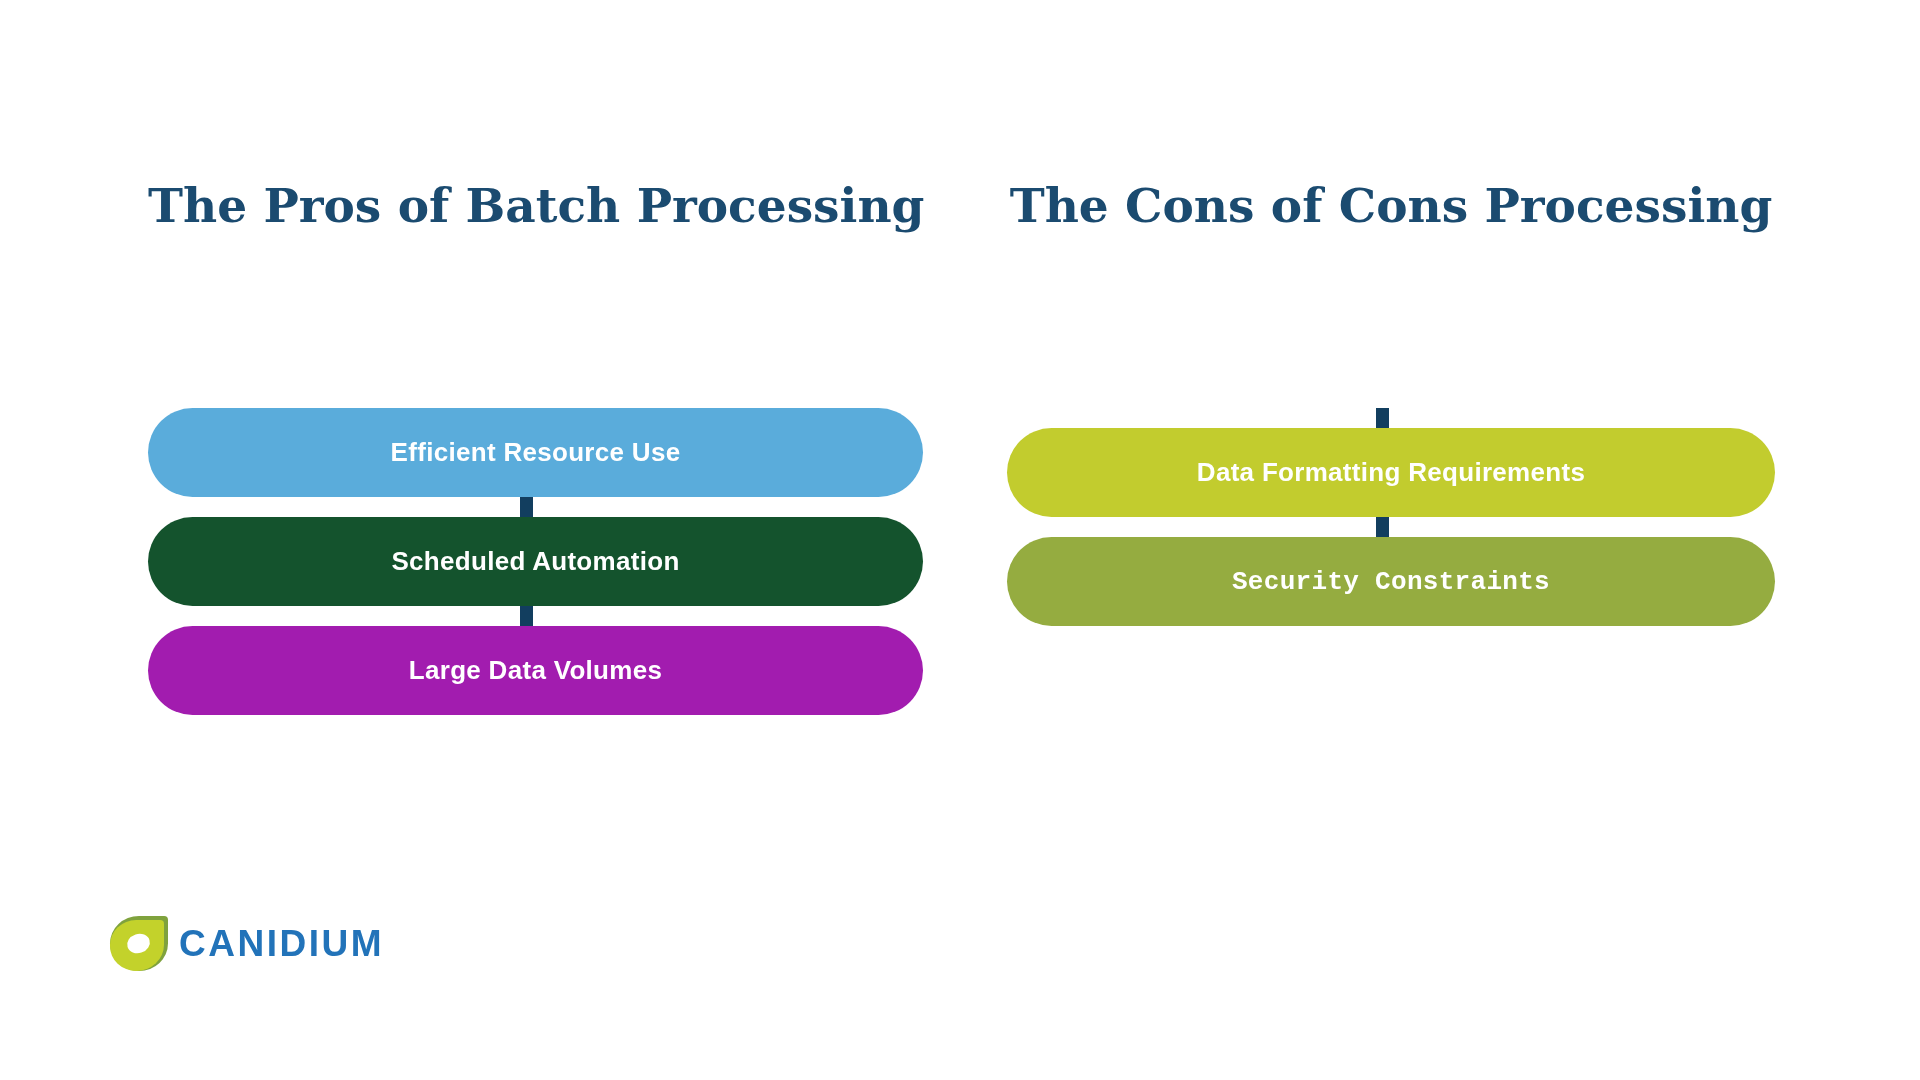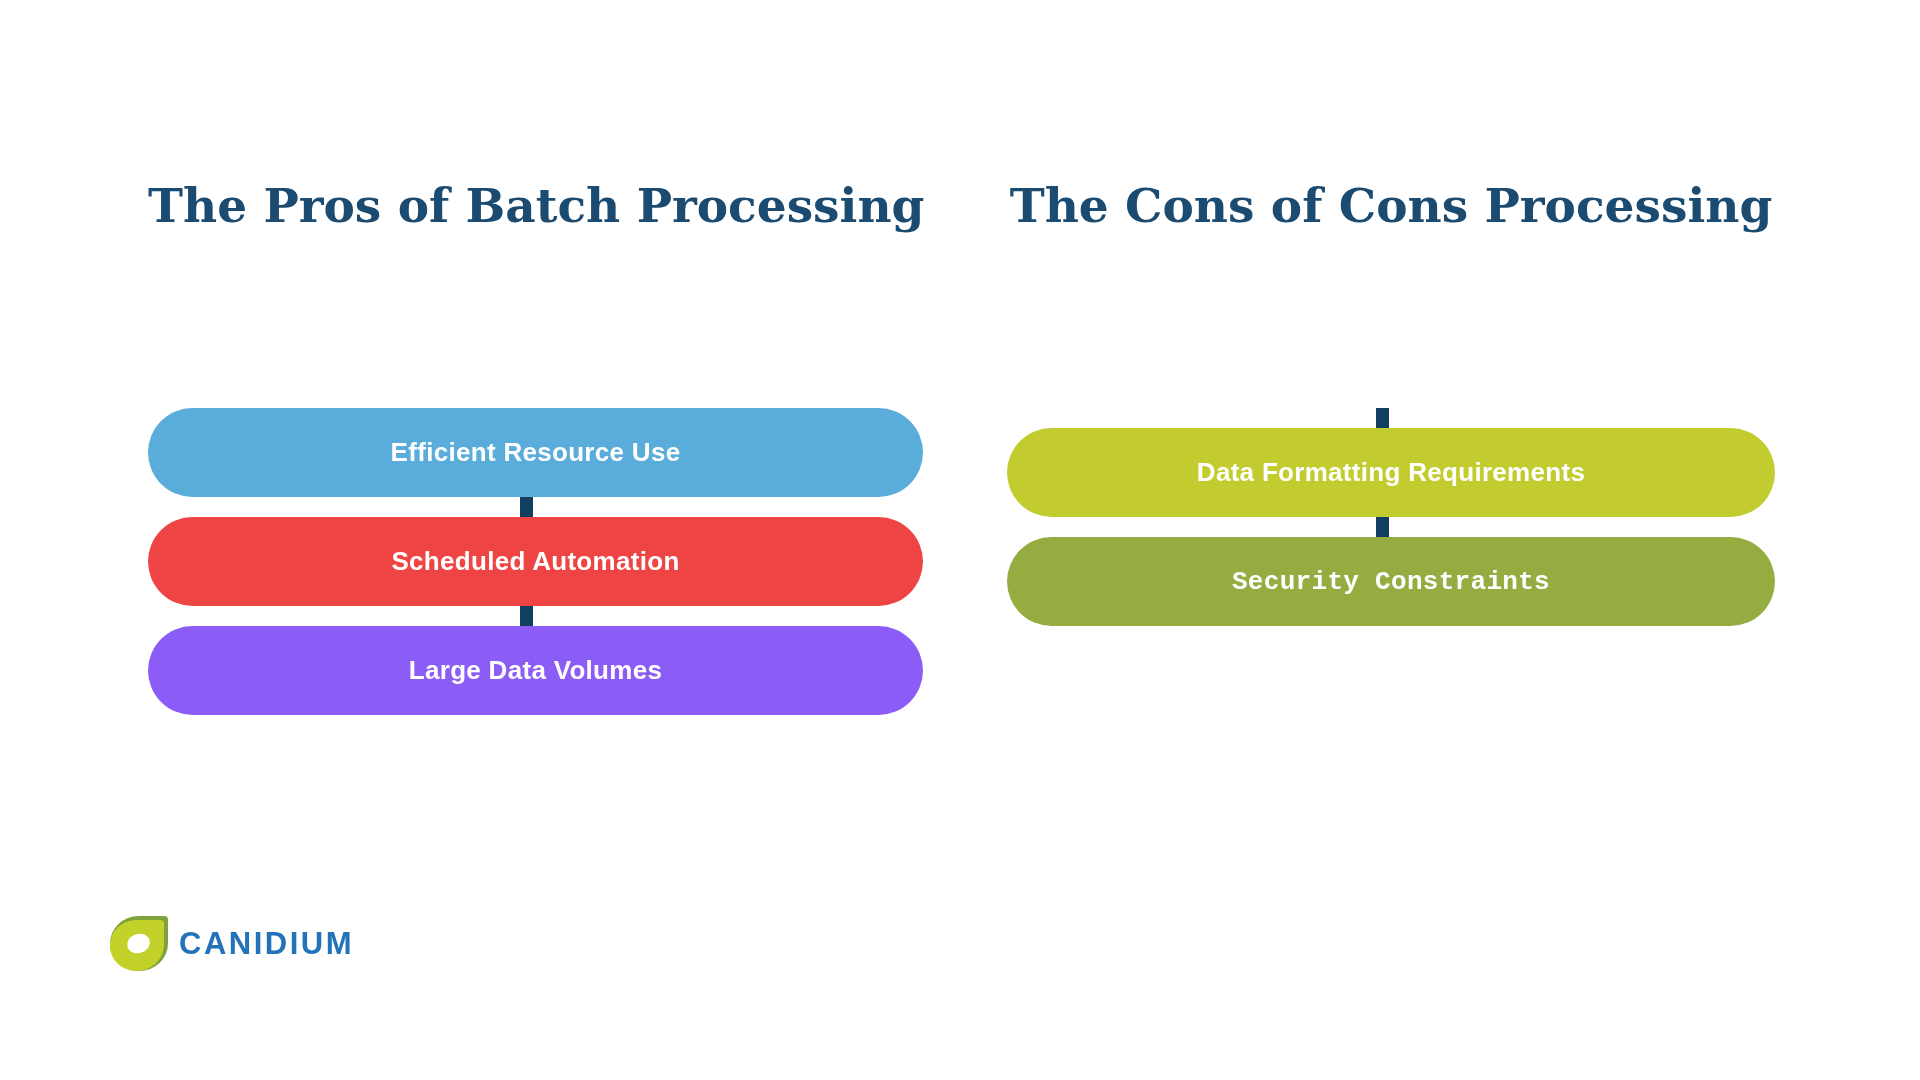--- a/index.html
+++ b/index.html
@@ -67,43 +67,43 @@
     position: absolute;
     left: 17px;
     top: 18px;
     width: 23px;
     height: 19px;
     background: #ffffff;
     border-radius: 50%;
     transform: rotate(-18deg);
   }
   .logo-wordmark {
-    font-size: 31px;
+    font-size: 37px;
     font-weight: 600;
     letter-spacing: 2.5px;
     line-height: 1;
   }
 </style>
 </head>
 <body>
 
 <div class="canvas" style="background-color: rgb(255, 255, 255);">
 
   <section class="column column-pros">
     <h1 class="title" style="color: rgb(27, 75, 112);">The Pros of Batch Processing</h1>
     <div class="stack" style="color: rgb(255, 255, 255);">
       <div class="pill" style="background-color: rgb(90, 172, 219);">Efficient Resource Use</div>
       <div class="gap">
         <div class="connector" style="background-color: rgb(18, 62, 95);"></div>
       </div>
-      <div class="pill" style="background-color: #ef4444;">Scheduled Automation</div>
+      <div class="pill" style="background-color: #14532d;">Scheduled Automation</div>
       <div class="gap">
         <div class="connector" style="background-color: rgb(18, 62, 95);"></div>
       </div>
-      <div class="pill" style="background-color: #8b5cf6;">Large Data Volumes</div>
+      <div class="pill" style="background-color: #a21caf;">Large Data Volumes</div>
     </div>
   </section>
 
   <section class="column column-cons">
     <h1 class="title" style="color: rgb(27, 75, 112);">The Cons of Cons Processing</h1>
     <div class="stack" style="color: rgb(255, 255, 255);">
       <div class="gap">
         <div class="connector" style="background-color: rgb(18, 62, 95);"></div>
       </div>
       <div class="pill" style="background-color: rgb(194, 204, 46);">Data Formatting Requirements</div>

